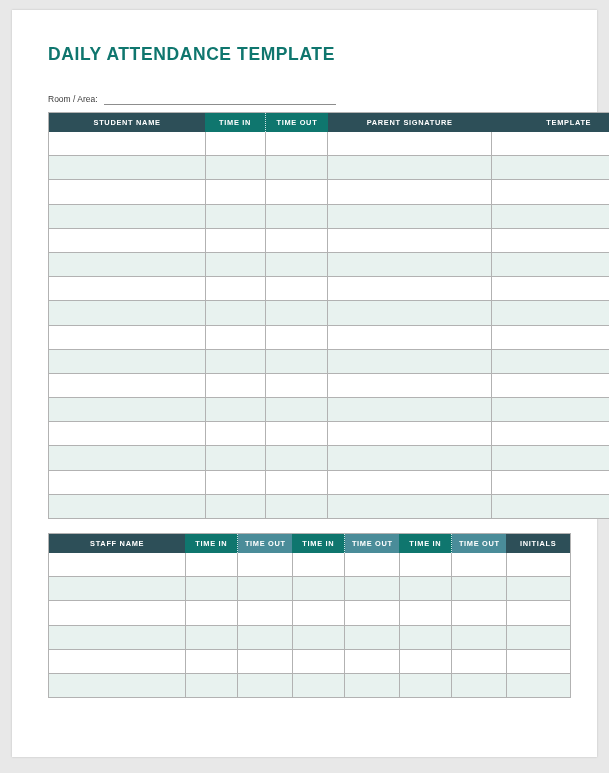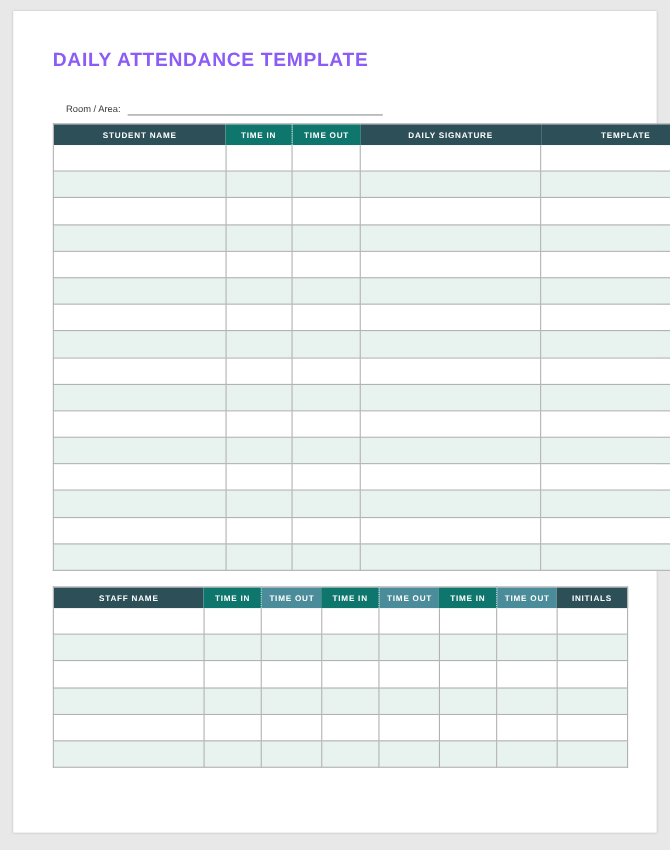--- a/index.html
+++ b/index.html
@@ -25,28 +25,28 @@
   }
 
   
   .doc-title {
     position: absolute;
     left: 36px;
     top: 34px;
     font-size: 17.5px;
     font-weight: bold;
     letter-spacing: 0.6px;
-    color: #8b5cf6;
+    color: #0f766e;
     white-space: nowrap;
   }
 
   .field-row {
     position: absolute;
     top: 77px;
-    left: 48px;
+    left: 36px;
     width: 520px;
     height: 18px;
   }
   .field {
     position: absolute;
     display: flex;
     align-items: flex-end;
     height: 18px;
   }
   .field-room { left: 0px;   width: 288px; }
@@ -139,21 +139,21 @@
         <col style="width: 10.1%;">
         <col style="width: 10.4%;">
         <col style="width: 27.4%;">
         <col style="width: 25.9%;">
       </colgroup>
     <thead>
       <tr>
           <th class="h-dark">STUDENT NAME</th>
           <th class="h-teal">TIME IN</th>
           <th class="h-teal sep-l">TIME OUT</th>
-          <th class="h-dark">DAILY SIGNATURE</th>
+          <th class="h-dark">PARENT SIGNATURE</th>
           <th class="h-dark">TEMPLATE</th>
         </tr>
     </thead>
     <tbody>
         <tr class="r-white">
           <td></td>
           <td></td>
           <td class="dsep"></td>
           <td></td>
           <td></td>

